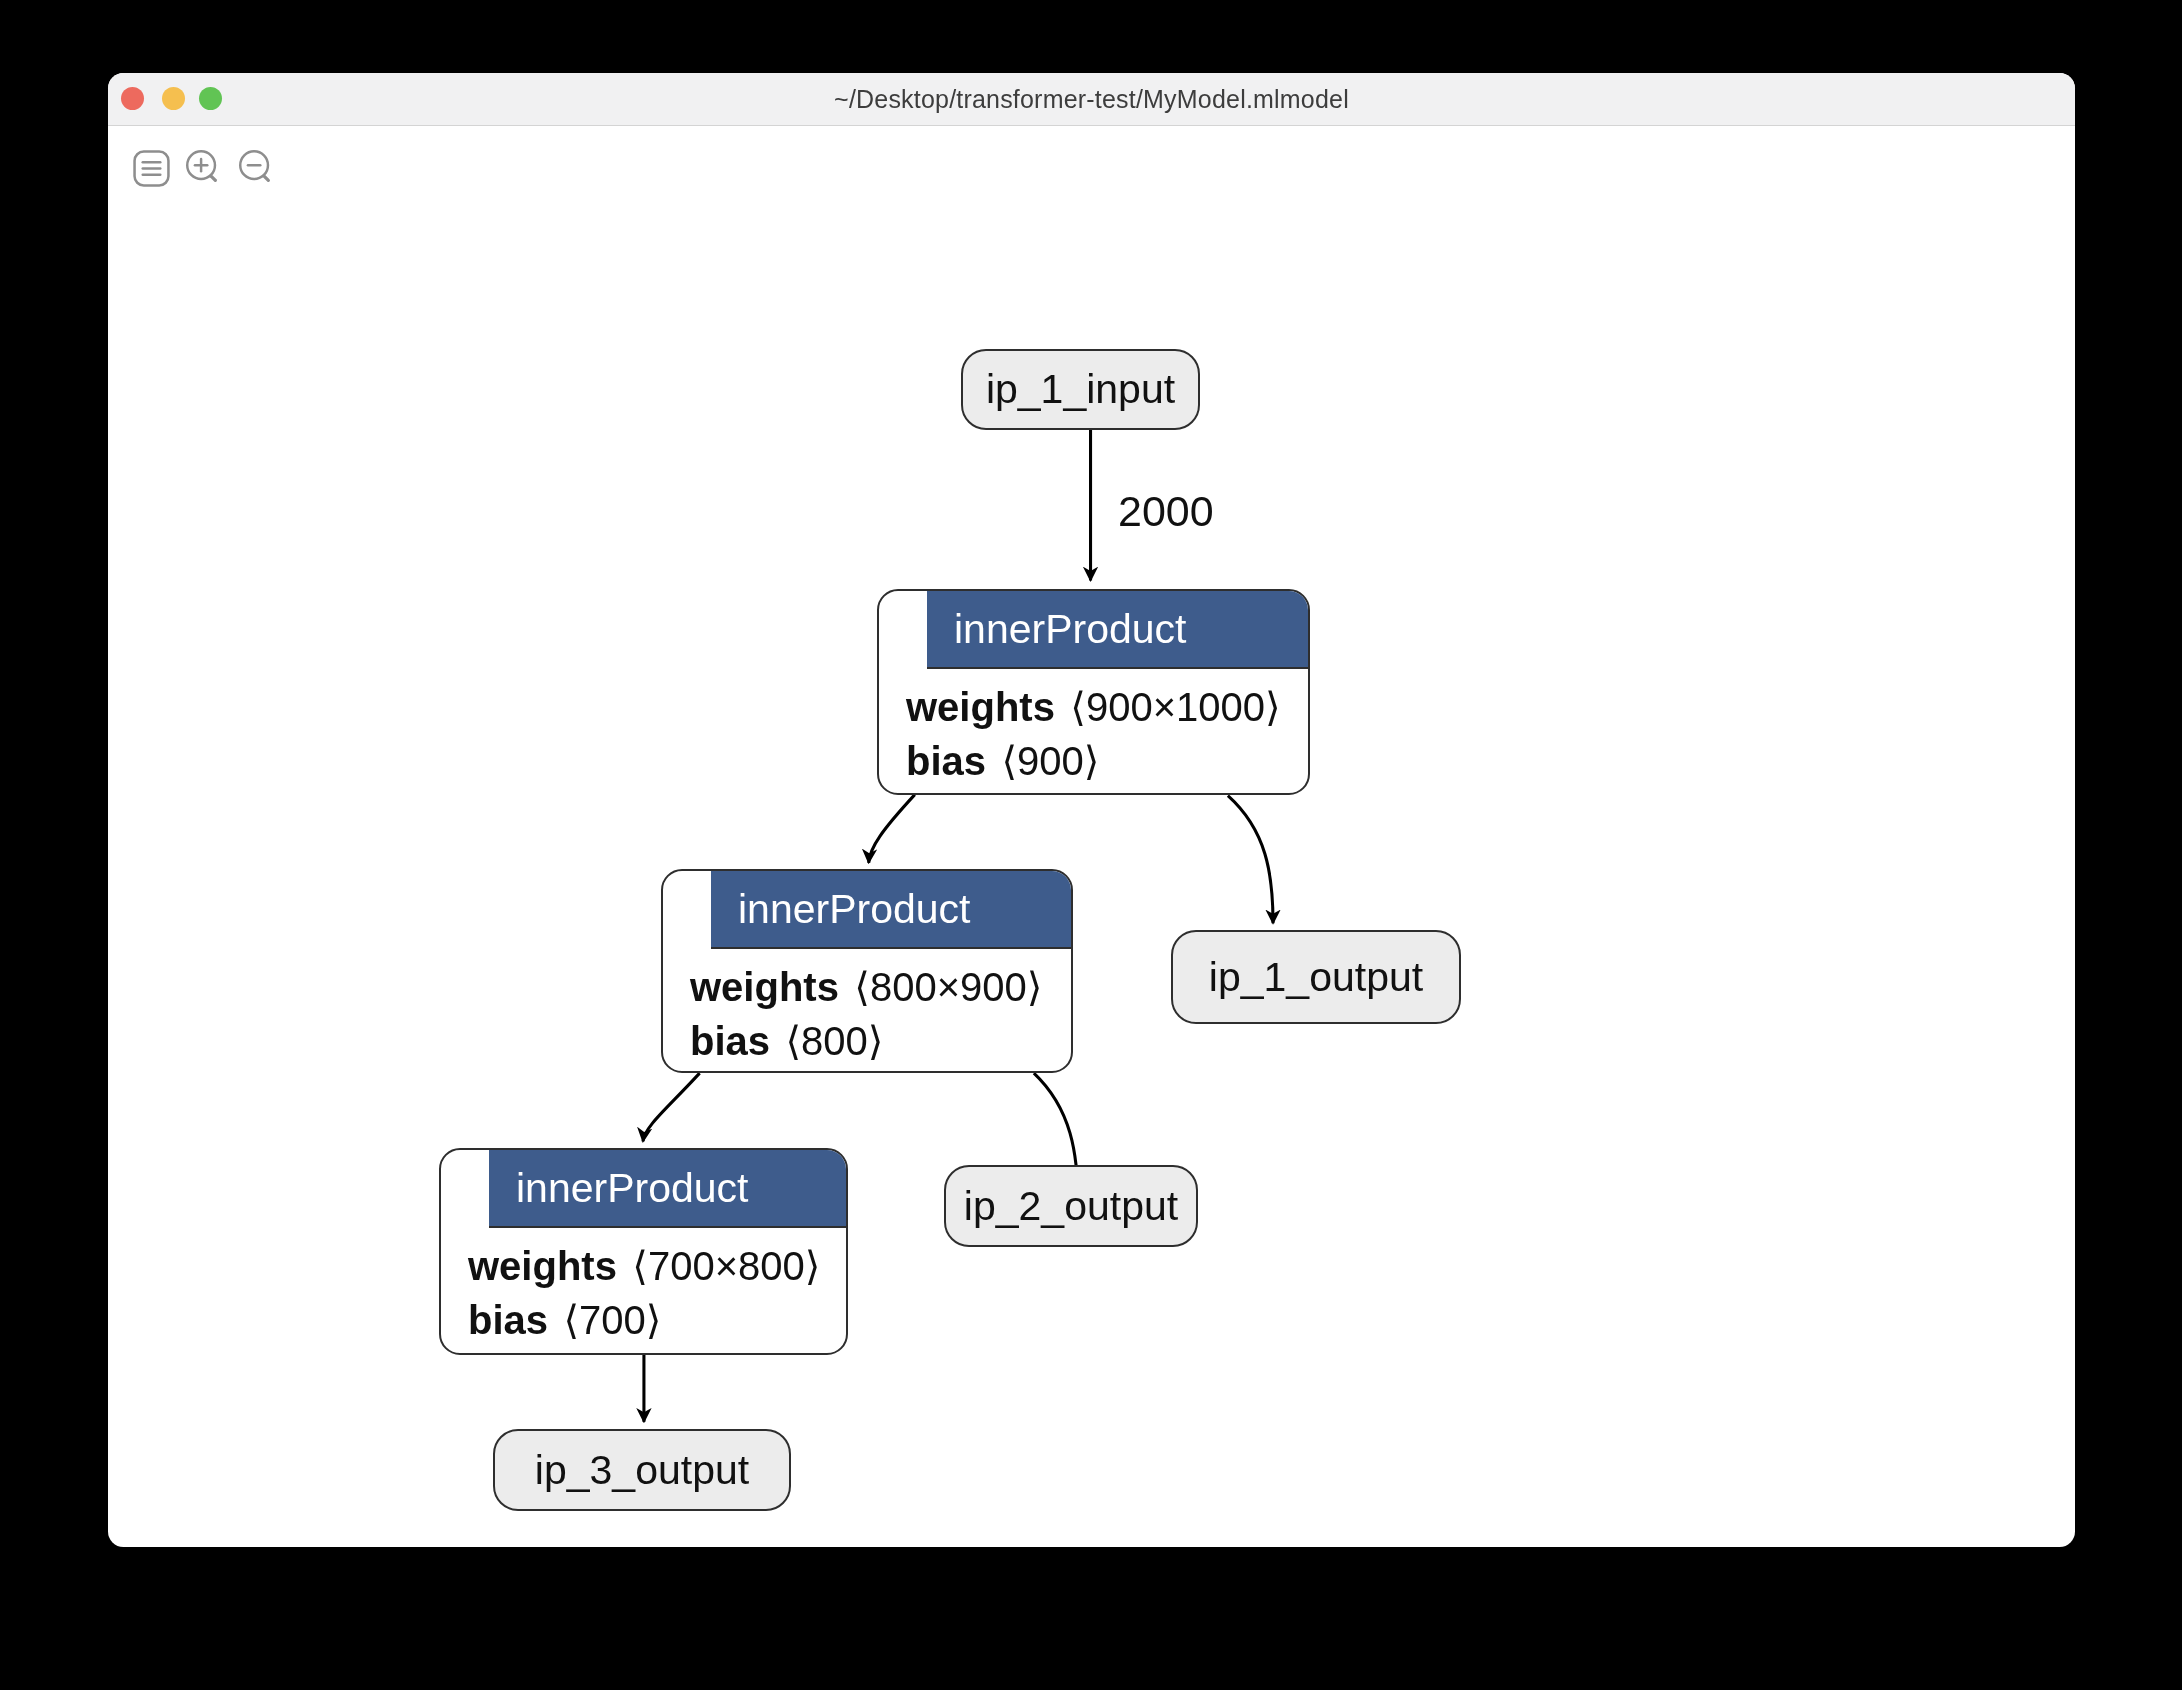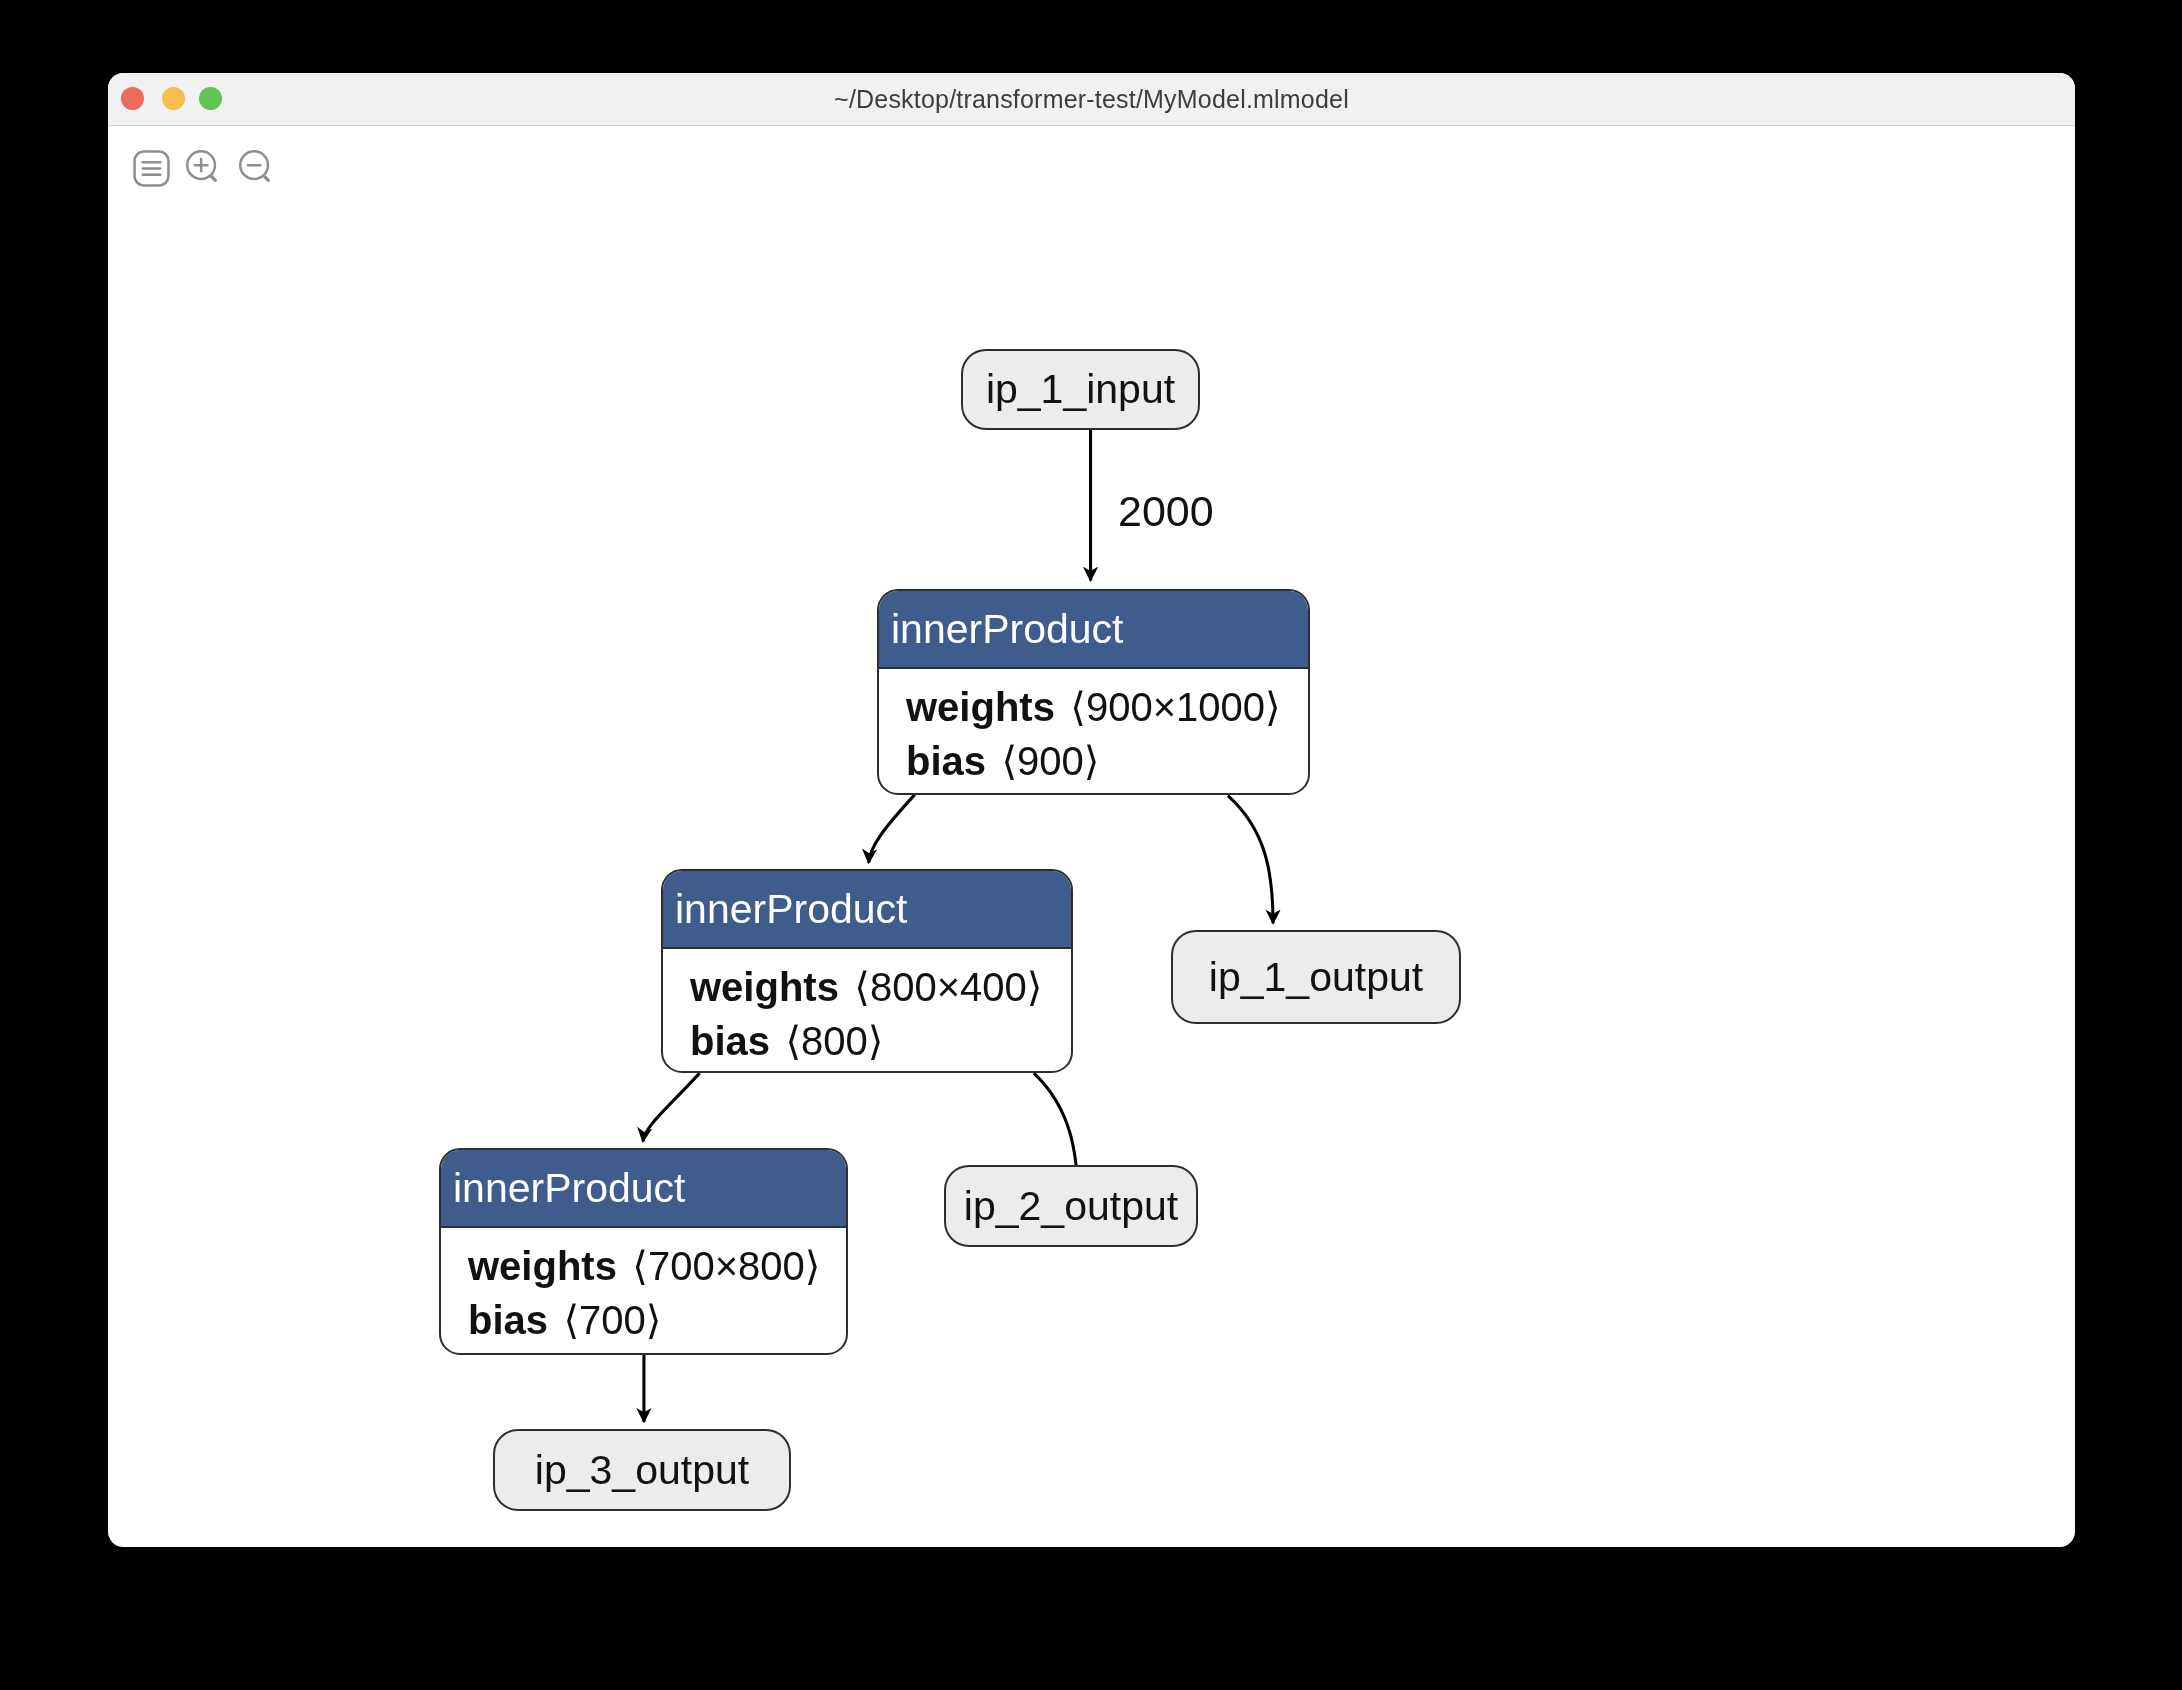--- a/index.html
+++ b/index.html
@@ -67,22 +67,23 @@
     border:2.9px solid var(--node-border);
     border-radius:21px;
     overflow:hidden;
   }
   .layer-header{
     background:var(--layer-header-bg);
     color:#ffffff;
     font-size:41px;
     height:78px;
     display:flex;align-items:center;
-    padding:0 12px;
+    padding:0 27px;
     border-bottom:2.9px solid var(--node-border);
+    margin-left:48px;
   }
   .layer-body{
     padding:10.6px 27px 0 27px;
     font-size:40px;color:var(--node-text);
   }
   .attr{line-height:54px;white-space:nowrap;}
   .attr-name{font-weight:700;margin-right:15.4px;}
   .edge-label{
     position:absolute;
     font-size:43px;color:var(--node-text);line-height:50px;
@@ -179,21 +180,21 @@
     </div>
 
     <div class="io-node" id="n-ip1-output">
       <span>ip_1_output</span>
     </div>
 
     <div class="layer-node" id="n-inner2">
       <div class="layer-header">innerProduct</div>
       <div class="layer-body">
         <div class="attr">
-          <span class="attr-name">weights</span><span class="attr-value">⟨800×400⟩</span>
+          <span class="attr-name">weights</span><span class="attr-value">⟨800×900⟩</span>
         </div>
         <div class="attr">
           <span class="attr-name">bias</span><span class="attr-value">⟨800⟩</span>
         </div>
       </div>
     </div>
 
     <div class="io-node" id="n-ip2-output">
       <span>ip_2_output</span>
     </div>

